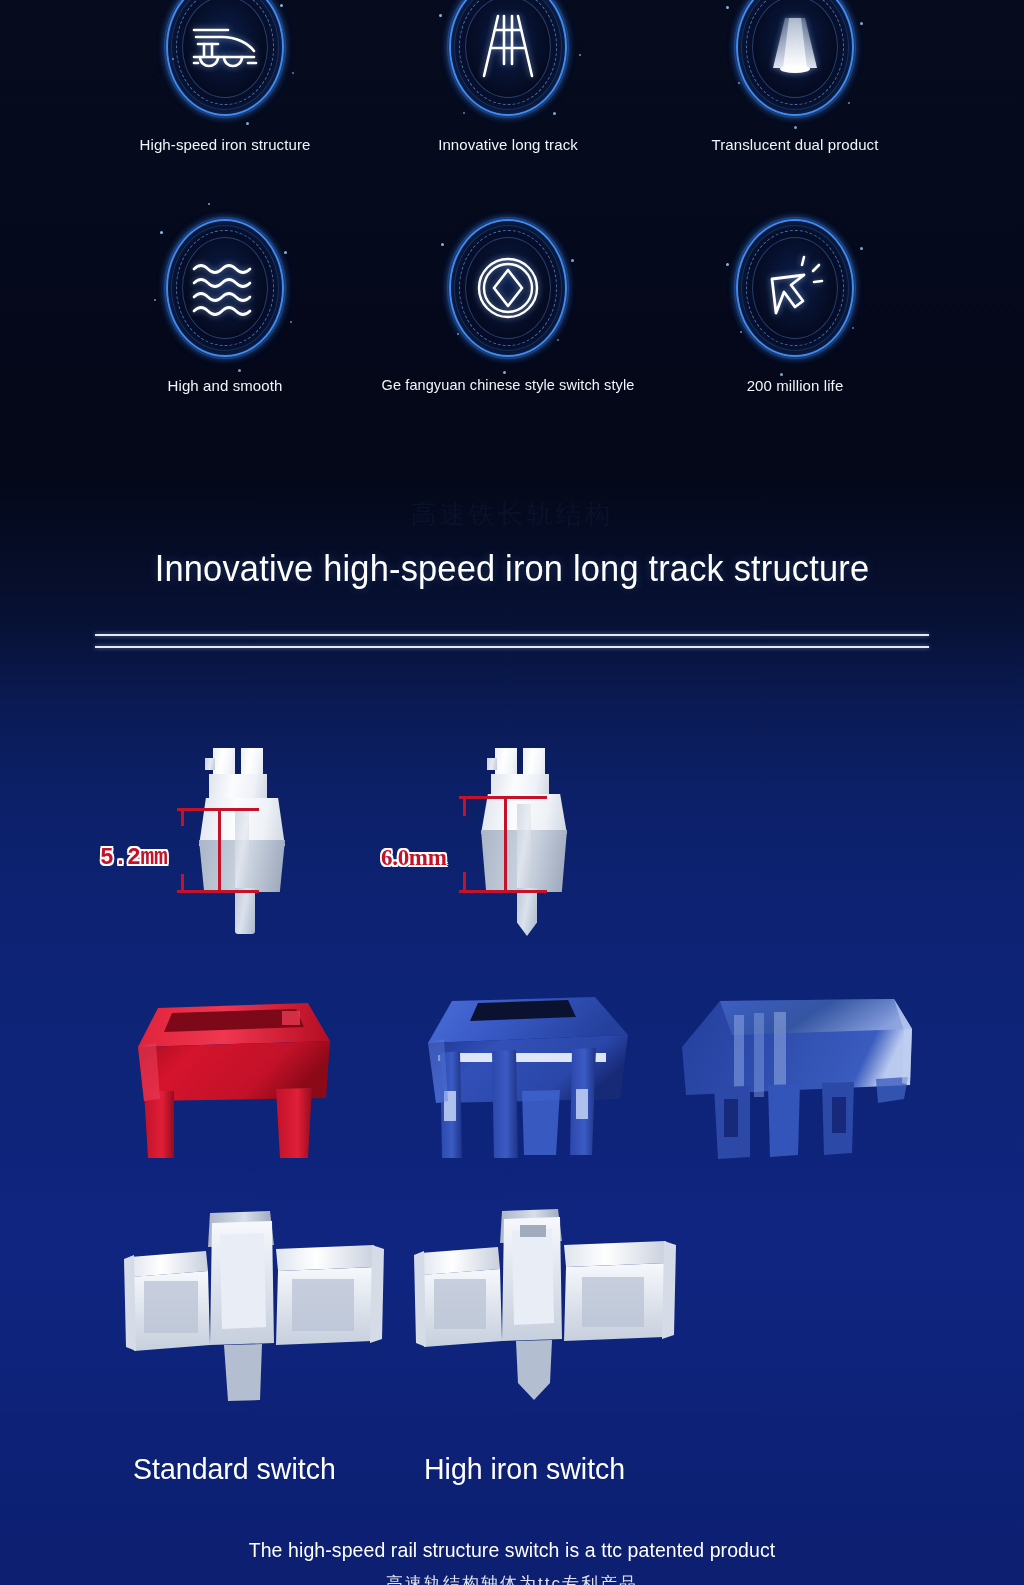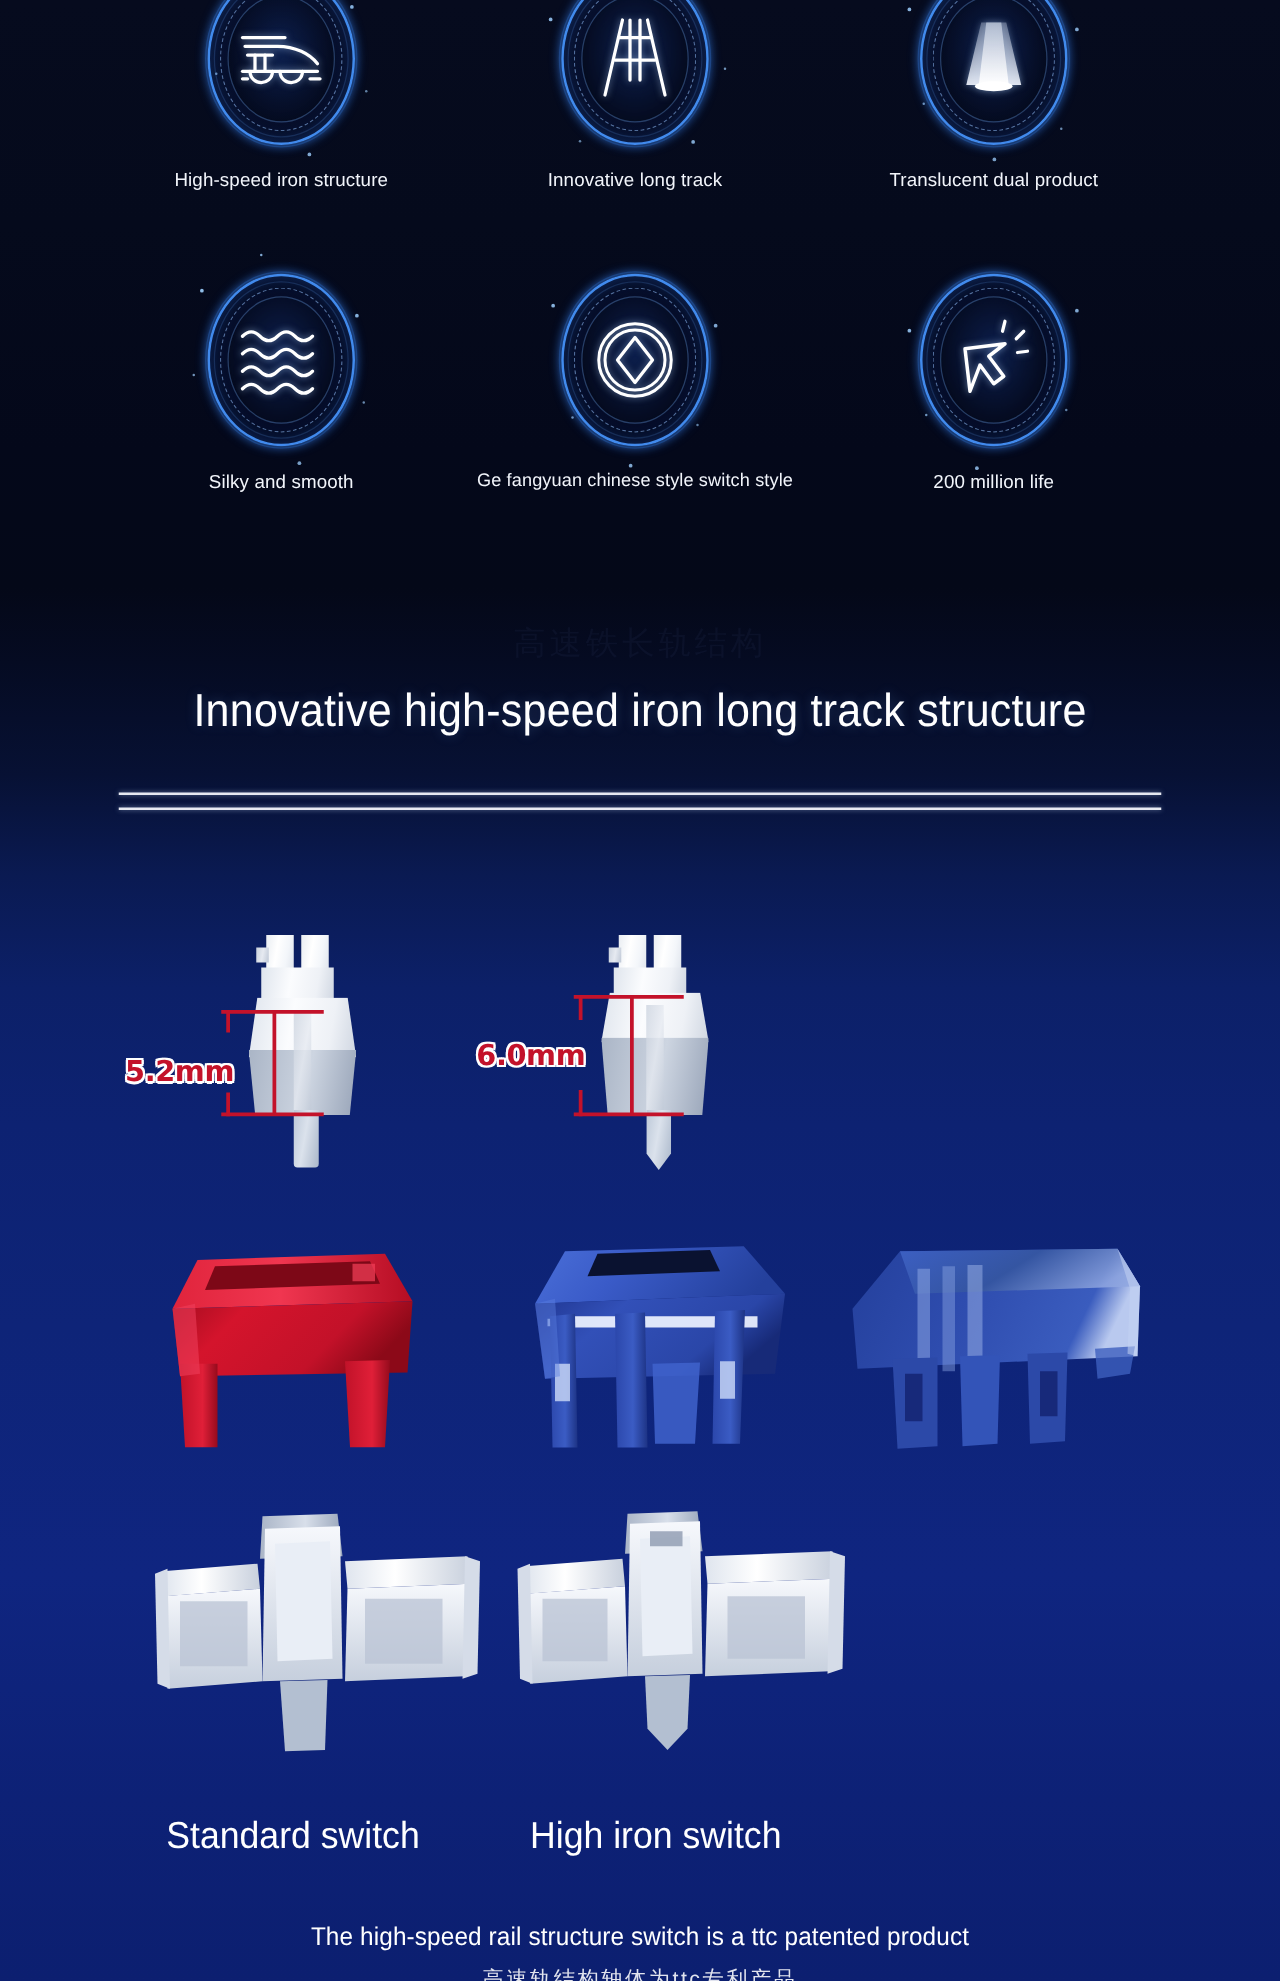--- a/index.html
+++ b/index.html
@@ -267,21 +267,21 @@
         <div class="ring-inner"></div>
         <div class="glyph">
           <svg viewBox="0 0 74 74">
             <path d="M6 18 q7 -7 14 0 t14 0 t14 0 t14 0"></path>
             <path d="M6 32 q7 -7 14 0 t14 0 t14 0 t14 0"></path>
             <path d="M6 46 q7 -7 14 0 t14 0 t14 0 t14 0"></path>
             <path d="M6 60 q7 -7 14 0 t14 0 t14 0 t14 0"></path>
           </svg>
         </div>
       </div>
-      <div class="icon-label">Silky and smooth</div>
+      <div class="icon-label">High and smooth</div>
     </div>
 
     <div class="icon-cell r2 c2">
       <div class="orb">
         <div class="glow"></div>
         <span class="star" style="left:8px;  top:40px; width:3px;height:3px;opacity:.85"></span>
         <span class="star" style="left:24px; top:130px;width:2px;height:2px;opacity:.7"></span>
         <span class="star" style="left:138px;top:56px; width:3px;height:3px;opacity:.8"></span>
         <span class="star" style="left:124px;top:136px;width:2px;height:2px;opacity:.6"></span>
         <span class="star" style="left:70px; top:168px;width:3px;height:3px;opacity:.8"></span>
@@ -342,42 +342,42 @@
            clip-path:polygon(0 0,100% 0,94% 100%,6% 100%);"></div>
       <div class="sw-body w-dark" style="left:30px; top:62px;  width:14px; height:82px; position:absolute; opacity:.75;"></div>
       <div class="sw-body w-stem" style="left:30px; top:140px; width:20px; height:46px; position:absolute; border-radius:0 0 3px 3px;"></div>
 
       <div class="dimline" style="left:-28px; top:60px;  width:82px; height:3px;"></div>
       <div class="dimline" style="left:-28px; top:142px; width:82px; height:3px;"></div>
       <div class="dimline" style="left:-24px; top:60px;  width:3px;  height:18px;"></div>
       <div class="dimline" style="left:-24px; top:126px; width:3px;  height:19px;"></div>
       <div class="dimline" style="left:13px;  top:60px;  width:3px;  height:84px;"></div>
     </div>
-    <div class="dimtxt" style="left:100px; top:115px;">5.2mm</div>
+    <div class="dimtxt" style="left:100px; top:115px;font-family:Liberation Mono, monospace;">5.2mm</div>
 
     <div class="switch-render" style="left:487px; top:18px; width:120px; height:200px;">
       <div class="sw-body w-top" style="left:8px;  top:0px;   width:22px; height:32px; position:absolute;"></div>
       <div class="sw-body w-top" style="left:36px; top:0px;   width:22px; height:32px; position:absolute;"></div>
       <div class="sw-body w-mid" style="left:4px;  top:26px;  width:58px; height:26px; position:absolute;"></div>
       <div class="sw-body w-dark" style="left:0px;  top:10px;  width:10px; height:12px; position:absolute;"></div>
       <div class="sw-body w-mid" style="left:-6px; top:46px;  width:86px; height:40px; position:absolute;
            clip-path:polygon(8% 0,92% 0,100% 100%,0 100%);"></div>
       <div class="sw-body w-shade" style="left:-6px; top:82px;  width:86px; height:62px; position:absolute;
            clip-path:polygon(0 0,100% 0,94% 100%,6% 100%);"></div>
       <div class="sw-body w-dark" style="left:30px; top:56px;  width:14px; height:88px; position:absolute; opacity:.75;"></div>
       <div class="sw-body w-stem" style="left:30px; top:140px; width:20px; height:48px; position:absolute;
            clip-path:polygon(0 0,100% 0,100% 72%,50% 100%,0 72%);"></div>
 
       <div class="dimline" style="left:-28px; top:48px;  width:88px; height:3px;"></div>
       <div class="dimline" style="left:-28px; top:142px; width:88px; height:3px;"></div>
       <div class="dimline" style="left:-24px; top:48px;  width:3px;  height:20px;"></div>
       <div class="dimline" style="left:-24px; top:124px; width:3px;  height:21px;"></div>
       <div class="dimline" style="left:17px;  top:48px;  width:3px;  height:96px;"></div>
     </div>
-    <div class="dimtxt" style="left:381px; top:102px;">6.0mm</div>
+    <div class="dimtxt" style="left:381px; top:115px;font-family:Liberation Serif, serif;">6.0mm</div>
   </div>
 
 
   <div class="parts-row">
 
     <svg style="position:absolute;left:130px;top:8px;" width="210" height="175" viewBox="0 0 210 175">
       <defs>
         <linearGradient id="redTop" x1="0" y1="0" x2="1" y2="0">
           <stop offset="0%" stop-color="#e0243c"></stop>
           <stop offset="45%" stop-color="#f03650"></stop>

